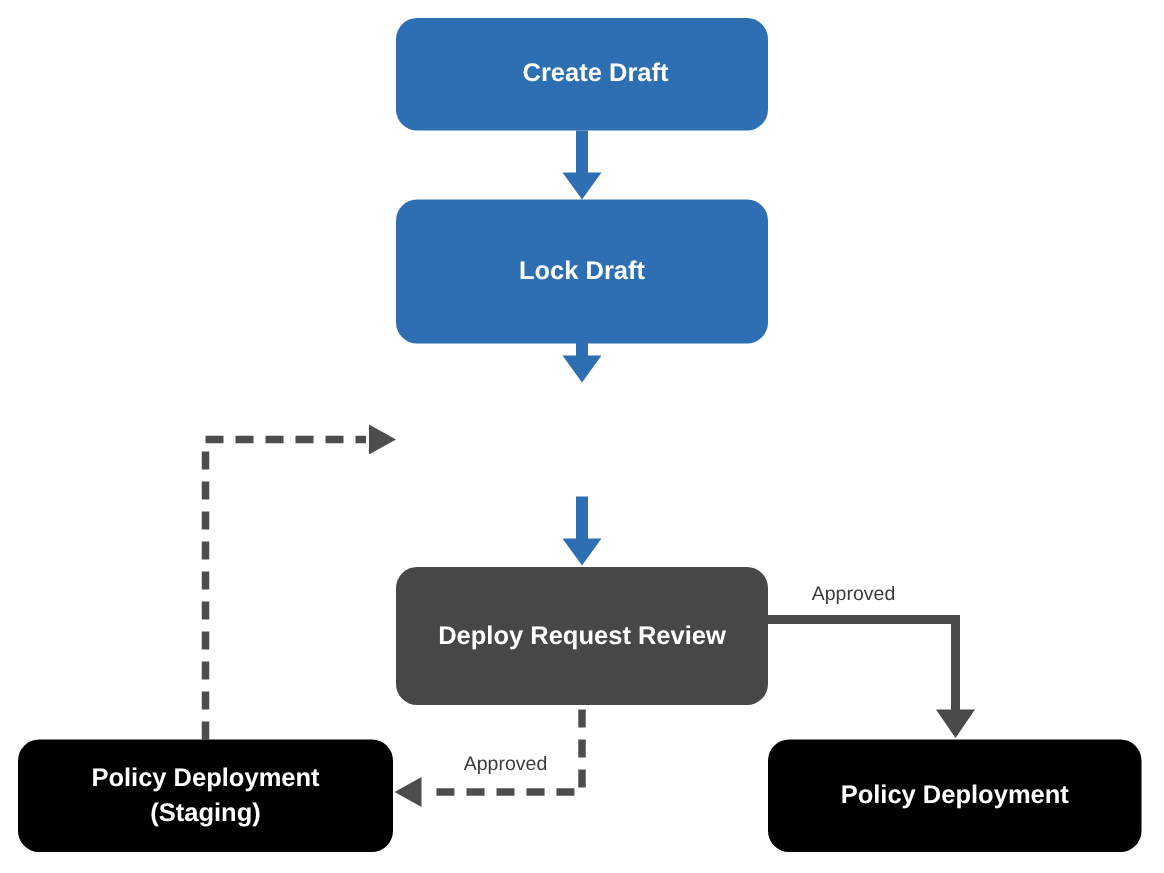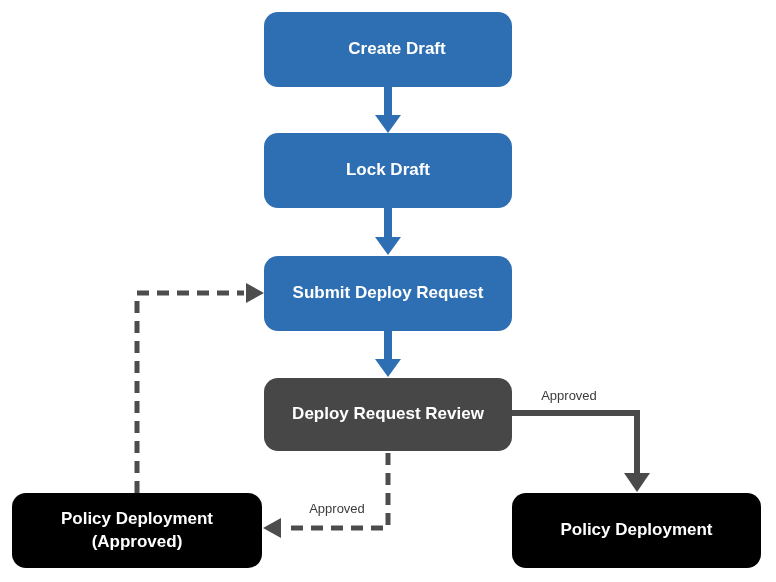--- a/index.html
+++ b/index.html
@@ -83,35 +83,32 @@
     <g>
       <path d="M137,493 L137,293 L244,293" fill="none" stroke="#4D4D4D" stroke-width="5" stroke-dasharray="12 8"></path>
       <polygon points="246,283 246,303 264,293" fill="#4D4D4D"></polygon>
     </g>
   </svg>
 
   <div class="node blue" style="left:264px; top:12px; width:248px; height:75px;padding-left:18px;">
     <span class="node-label">Create Draft</span>
   </div>
 
-  <div class="node blue" style="left:264px; top:133px; width:248px; height:75px;">
+  <div class="node blue" style="left:264px; top:133px; width:248px; height:96px;">
     <span class="node-label">Lock Draft</span>
   </div>
 
-  <div class="node blue" style="left:264px; top:256px; width:248px; height:75px;">
-    <span class="node-label">Submit Deploy Request</span>
-  </div>
 
-  <div class="node dark" style="left:264px; top:378px; width:248px; height:73px;">
+  <div class="node dark" style="left:264px; top:378px; width:248px; height:92px;">
     <span class="node-label">Deploy Request Review</span>
   </div>
 
   <div class="node green" style="left:12px; top:493px; width:250px; height:75px;">
     <span class="node-label">Policy Deployment</span>
-    <span class="node-label">(Approved)</span>
+    <span class="node-label">(Staging)</span>
   </div>
 
   <div class="node green" style="left:512px; top:493px; width:249px; height:75px;">
     <span class="node-label">Policy Deployment</span>
   </div>
 
   <div class="edge-label" style="left:533px; top:388px; width:72px;">Approved</div>
 
   <div class="edge-label" style="left:301px; top:501px; width:72px;">Approved</div>
 

